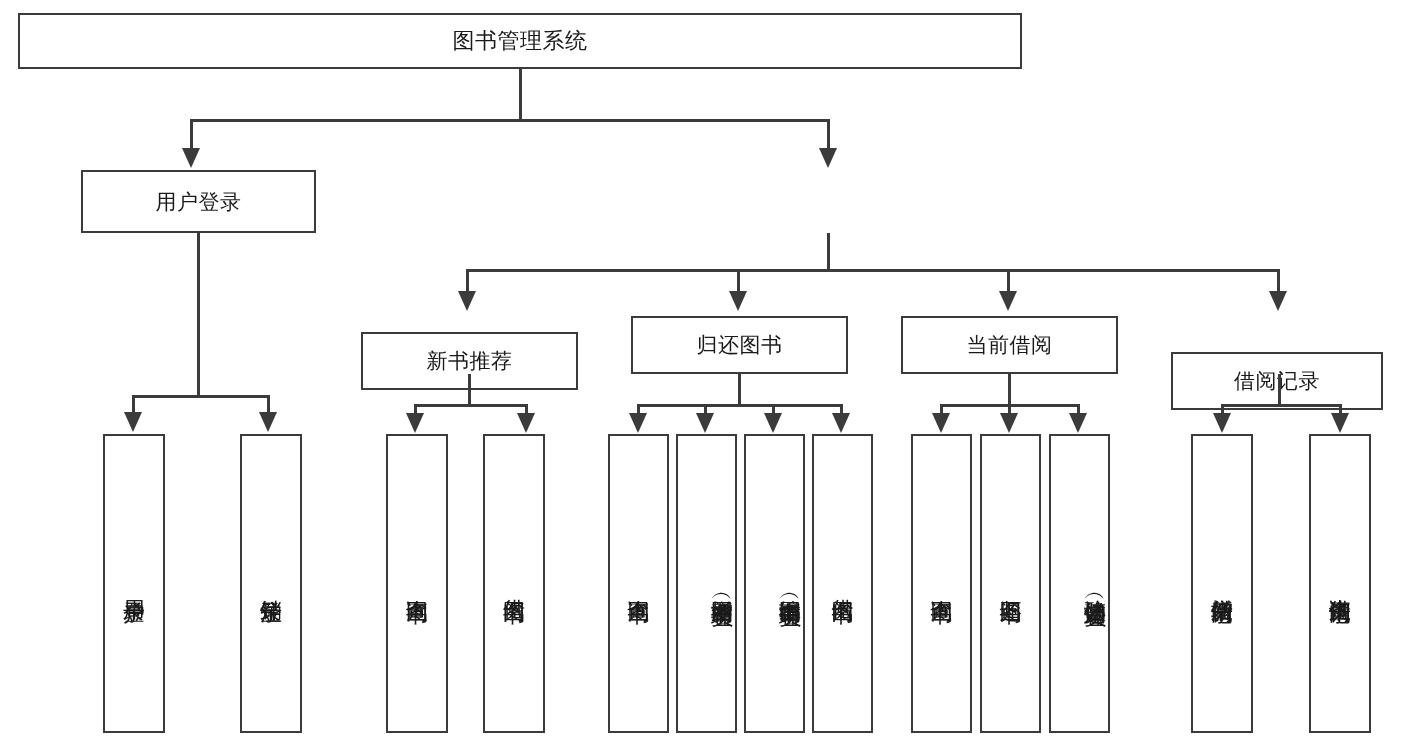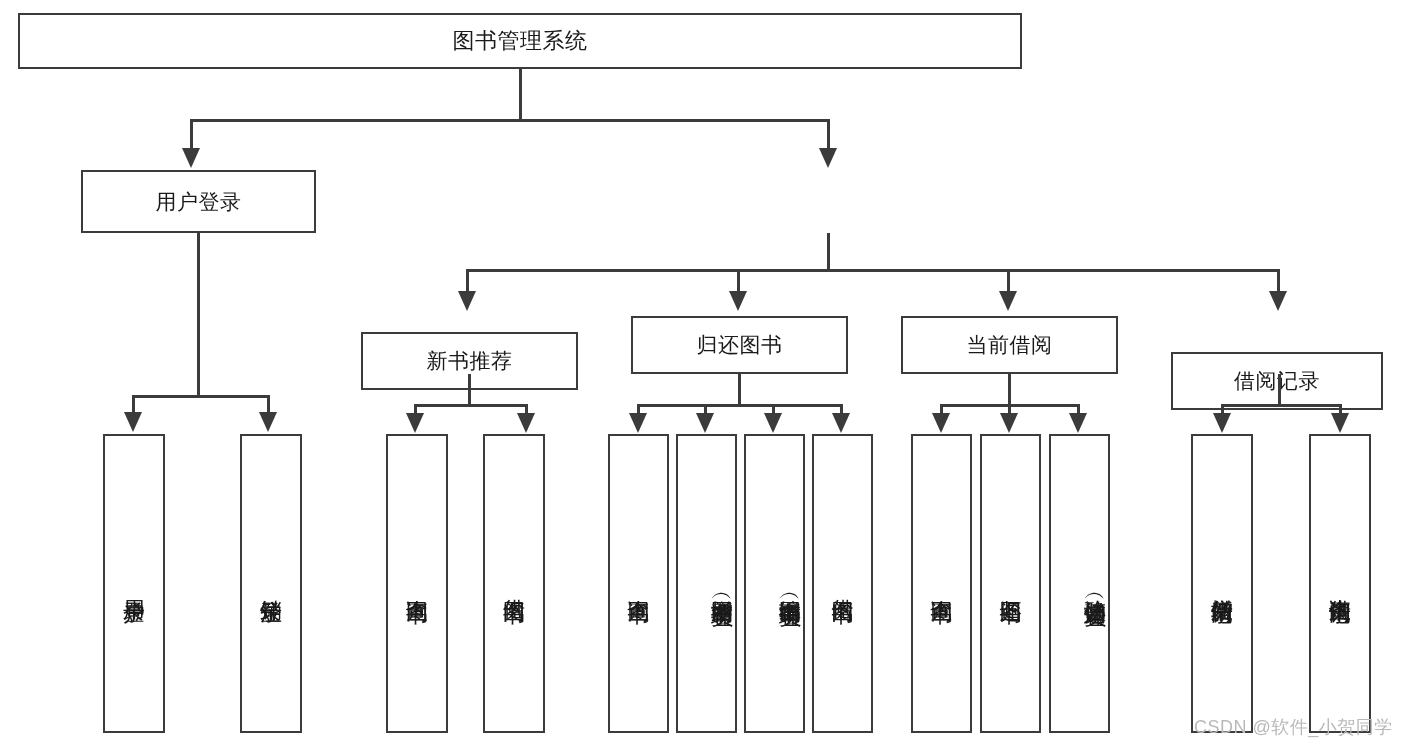--- a/index.html
+++ b/index.html
@@ -195,15 +195,14 @@
     <span>确认归还（管理员）</span>
   </div>
 
   <div class="node node-v tall-center" style="left:1191px; top:434px; width:62px; height:299px;">
     <span>新增借阅记录</span>
   </div>
   <div class="node node-v tall-center" style="left:1309px; top:434px; width:62px; height:299px;">
     <span>查询借阅记录</span>
   </div>
 
-  <div class="watermark" style="left:1194px; top:715px;">CSDN @软件_小贺同学</div>
 
 </div>
 
 </body></html>

